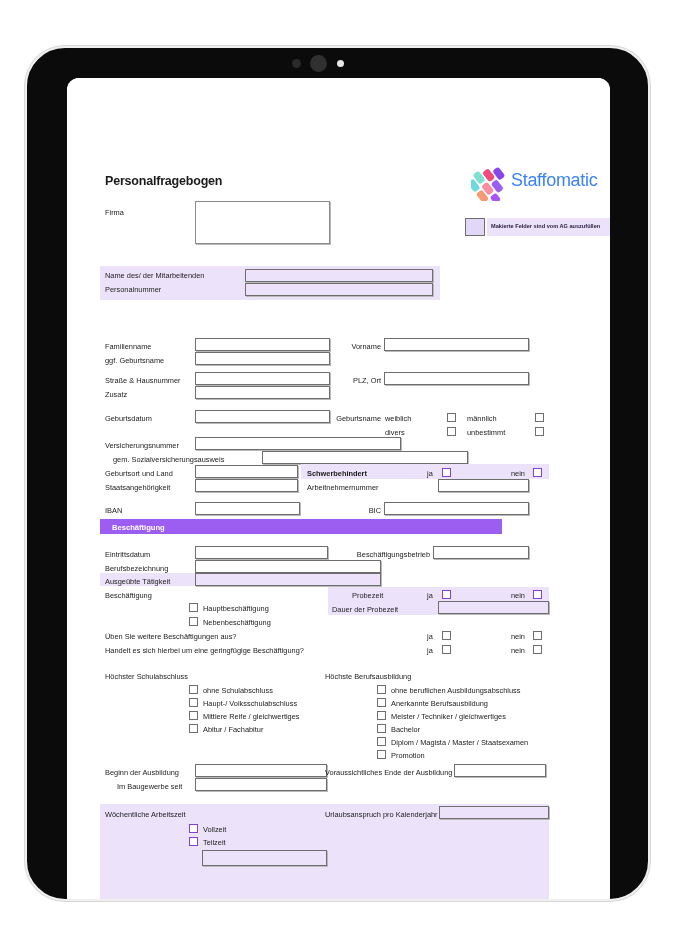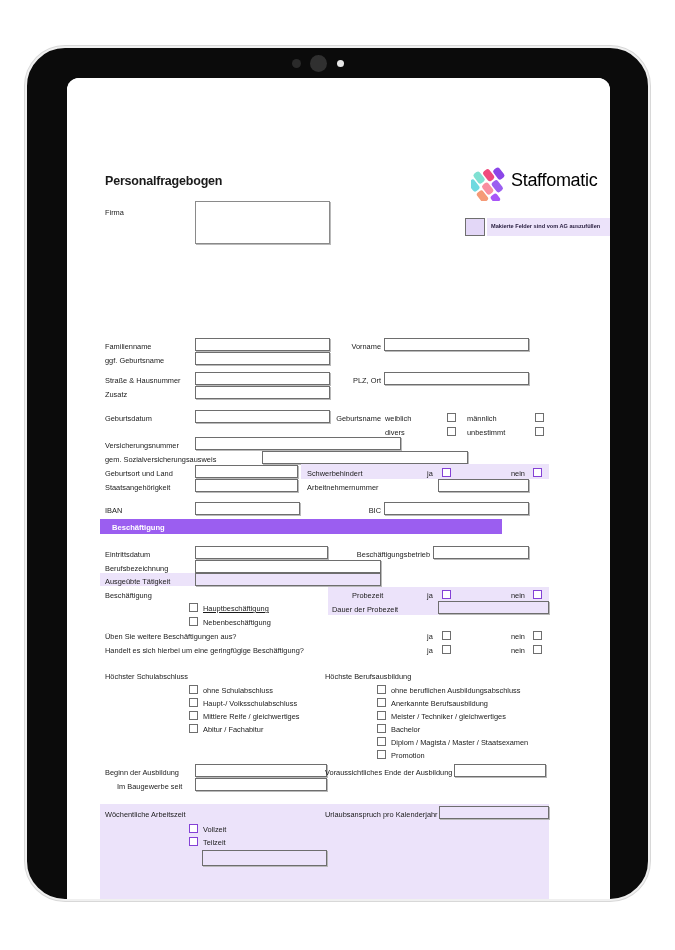--- a/index.html
+++ b/index.html
@@ -60,21 +60,21 @@
     border: 1px solid #8a8a8a;
     background: #fff;
     box-shadow: 1px 1px 0 #b9b9b9;
   }
 
   
   #logo-wrap { position: absolute; left: 404px; top: 87px; width: 142px; height: 40px; }
   #logo-mark { position: absolute; left: 0; top: 0; width: 38px; height: 36px; }
   #logo-text {
     position: absolute; left: 40px; top: 5px;
-    font-size: 18px; color: #000000; letter-spacing: -0.3px;
+    font-size: 18px; color: #3b82f6; letter-spacing: -0.3px;
   }
 
   
   #legend-row { position: absolute; left: 398px; top: 139px; width: 160px; height: 20px; }
   #legend-swatch {
     position: absolute; left: 0; top: 1px; width: 20px; height: 18px;
     background: #e3d7f7; border: 1px solid #6f6f6f;
   }
   #legend-strip {
     position: absolute; left: 22px; top: 1px; width: 138px; height: 18px;
@@ -162,20 +162,27 @@
       </svg>
       <div id="logo-text">Staffomatic</div>
     </div>
 
     <div id="legend-row">
       <div id="legend-strip"></div>
       <div id="legend-swatch"></div>
       <div id="legend-text">Makierte Felder sind vom AG auszufüllen</div>
     </div>
 
+    <div id="name-block">
+      <div id="name-shade"></div>
+      <div class="nb-label" id="nb-label-1">Name des/ der Mitarbeitenden</div>
+      <div class="nb-label" id="nb-label-2">Personalnummer</div>
+      <div class="nb-field" id="nb-field-1"></div>
+      <div class="nb-field" id="nb-field-2"></div>
+    </div>
 
 
     <div class="lbl" style="left:38px; top:264px;">Familienname</div>
     <div class="fld" style="left:128px; top:260px; width:135px;"></div>
     <div class="lbl" style="left:38px; top:278px;">ggf. Geburtsname</div>
     <div class="fld" style="left:128px; top:274px; width:135px;"></div>
     <div class="lbl-r" style="left:230px; top:264px; width:84px;">Vorname</div>
     <div class="fld" style="left:317px; top:260px; width:145px;"></div>
 
     <div class="lbl" style="left:38px; top:298px;">Straße &amp; Hausnummer</div>
@@ -194,27 +201,27 @@
     <div class="lbl" style="left:400px; top:336px;">männlich</div>
     <div class="cbx" style="left:468px; top:335px;"></div>
 
     <div class="lbl" style="left:318px; top:350px;">divers</div>
     <div class="cbx" style="left:380px; top:349px;"></div>
     <div class="lbl" style="left:400px; top:350px;">unbestimmt</div>
     <div class="cbx" style="left:468px; top:349px;"></div>
 
     <div class="lbl" style="left:38px; top:363px;">Versicherungsnummer</div>
     <div class="fld" style="left:128px; top:359px; width:206px;"></div>
-    <div class="lbl" style="left:38px; top:377px;">gem. Sozialversicherungsausweis</div>
+    <div class="lbl" style="left:46px; top:377px;">gem. Sozialversicherungsausweis</div>
     <div class="fld" style="left:195px; top:373px; width:206px;"></div>
 
     <div class="shade" style="left:234px; top:386px; width:248px; height:15px;"></div>
     <div class="lbl" style="left:38px; top:391px;">Geburtsort und Land</div>
     <div class="fld" style="left:128px; top:387px; width:103px;"></div>
-    <div class="lbl" style="left:240px; top:391px;">Schwerbehindert</div>
+    <div class="lbl" style="left:240px; top:391px;font-weight:bold;">Schwerbehindert</div>
     <div class="lbl" style="left:360px; top:391px;">ja</div>
     <div class="cbx pur" style="left:375px; top:390px;"></div>
     <div class="lbl" style="left:444px; top:391px;">nein</div>
     <div class="cbx pur" style="left:466px; top:390px;"></div>
 
     <div class="lbl" style="left:38px; top:405px;">Staatsangehörigkeit</div>
     <div class="fld" style="left:128px; top:401px; width:103px;"></div>
     <div class="lbl" style="left:240px; top:405px;">Arbeitnehmernummer</div>
     <div class="fld" style="left:371px; top:401px; width:91px;"></div>
 
@@ -244,21 +251,21 @@
     <div class="lbl" style="left:285px; top:513px;">Probezeit</div>
     <div class="lbl" style="left:360px; top:513px;">ja</div>
     <div class="cbx pur" style="left:375px; top:512px;"></div>
     <div class="lbl" style="left:444px; top:513px;">nein</div>
     <div class="cbx pur" style="left:466px; top:512px;"></div>
 
     <div class="lbl" style="left:265px; top:527px;">Dauer der Probezeit</div>
     <div class="fld shaded" style="left:371px; top:523px; width:111px;"></div>
 
     <div class="cbx" style="left:122px; top:525px;"></div>
-    <div class="lbl" style="left:136px; top:526px;text-decoration:underline;">Hauptbeschäftigung</div>
+    <div class="lbl" style="left:136px; top:526px;">Hauptbeschäftigung</div>
     <div class="cbx" style="left:122px; top:539px;"></div>
     <div class="lbl" style="left:136px; top:540px;">Nebenbeschäftigung</div>
 
     <div class="lbl" style="left:38px; top:554px;">Üben Sie weitere Beschäftigungen aus?</div>
     <div class="lbl" style="left:360px; top:554px;">ja</div>
     <div class="cbx" style="left:375px; top:553px;"></div>
     <div class="lbl" style="left:444px; top:554px;">nein</div>
     <div class="cbx" style="left:466px; top:553px;"></div>
 
     <div class="lbl" style="left:38px; top:568px;">Handelt es sich hierbei um eine geringfügige Beschäftigung?</div>

